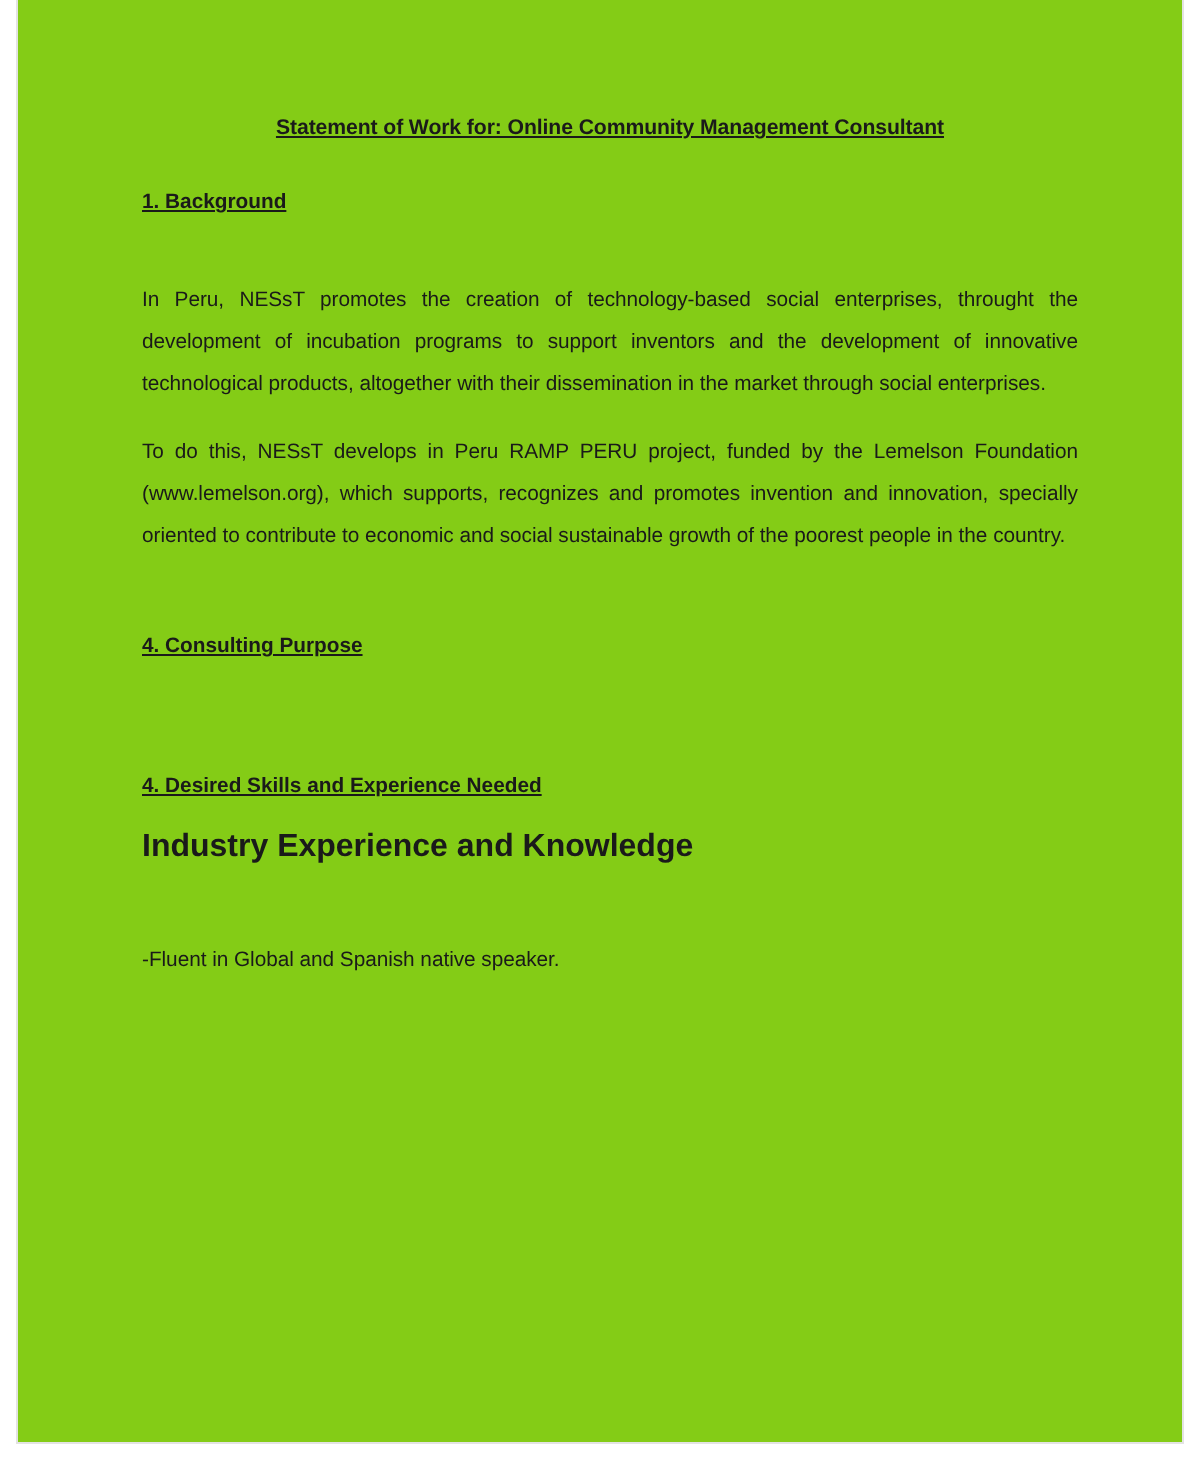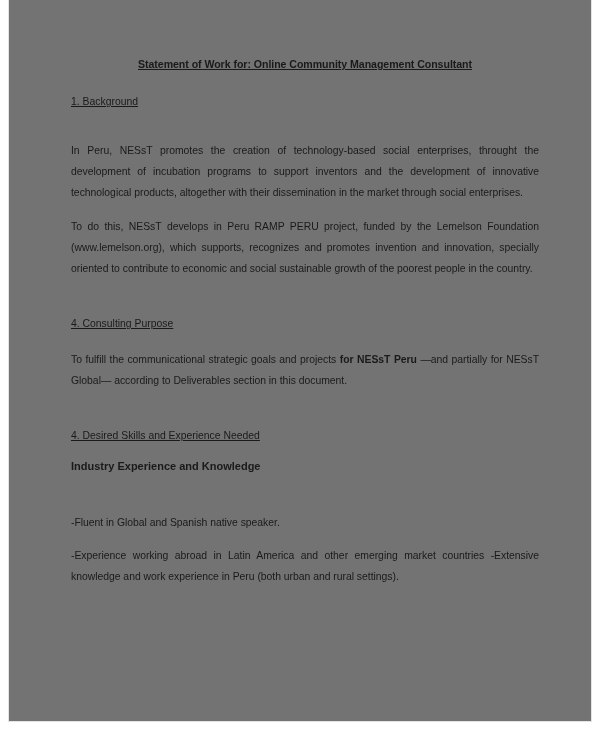--- a/index.html
+++ b/index.html
@@ -13,21 +13,21 @@
     font-family: "Liberation Sans", sans-serif;
     color: #1a1a1a;
     overflow: hidden;
   }
   .page {
     position: absolute;
     left: 8px;
     top: 0px;
     width: 584px;
     height: 722px;
-    background: #737373;
+    background: #84cc16;
     border-left: 1px solid #e3e3e3;
     border-right: 1px solid #e3e3e3;
     border-bottom: 1px solid #e3e3e3;
     box-sizing: border-box;
   }
   .content {
     position: absolute;
     left: 62px;
     top: 56px;
     width: 468px;
@@ -36,27 +36,27 @@
     font-size: 10.6px;
     font-weight: bold;
     text-decoration: underline;
     text-align: center;
     letter-spacing: -0.05px;
     margin: 0 0 22px 0;
     line-height: 16px;
   }
   .section-heading {
     font-size: 10.4px;
-    font-weight: normal;
+    font-weight: bold;
     text-decoration: underline;
     margin: 0;
     line-height: 16px;
   }
   .sub-heading {
-    font-size: 11px;
+    font-size: 16px;
     font-weight: bold;
     margin: 0;
     line-height: 16px;
   }
   .para {
     font-size: 10.4px;
     text-align: justify;
     line-height: 21px;
     margin: 0;
     letter-spacing: -0.02px;
@@ -80,28 +80,26 @@
     <div class="gap-h1"></div>
     <div class="gap-p"></div>
     <p class="para">In Peru, NESsT promotes the creation of technology-based social enterprises, throught the development of incubation programs to support inventors and the development of innovative technological products, altogether with their dissemination in the market through social enterprises.</p>
     <div class="gap-p"></div>
     <p class="para">To do this, NESsT develops in Peru RAMP PERU project, funded by the Lemelson Foundation (www.lemelson.org), which supports, recognizes and promotes invention and innovation, specially oriented to contribute to economic and social sustainable growth of the poorest people in the country.</p>
 
     <div class="gap-sec"></div>
 
     <div class="section-heading">4. Consulting Purpose</div>
     <div class="gap-h1"></div>
-    <p class="para"><span>To fulfill the communicational strategic goals and projects </span><b>for NESsT Peru </b><span>—and partially for NESsT Global— according to Deliverables section in this document.</span></p>
 
     <div class="gap-sec"></div>
 
     <div class="section-heading">4. Desired Skills and Experience Needed</div>
     <div class="gap-sub"></div>
     <div class="sub-heading">Industry Experience and Knowledge</div>
     <div class="gap-sub"></div>
     <div class="gap-bul"></div>
     <div class="gap-bul"></div>
     <p class="para">-Fluent in Global and Spanish native speaker.</p>
     <div class="gap-bul"></div>
-    <p class="para">-Experience working abroad in Latin America and other emerging market countries -Extensive knowledge and work experience in Peru (both urban and rural settings).</p>
 
   </div>
 </div>
 
 </body></html>

